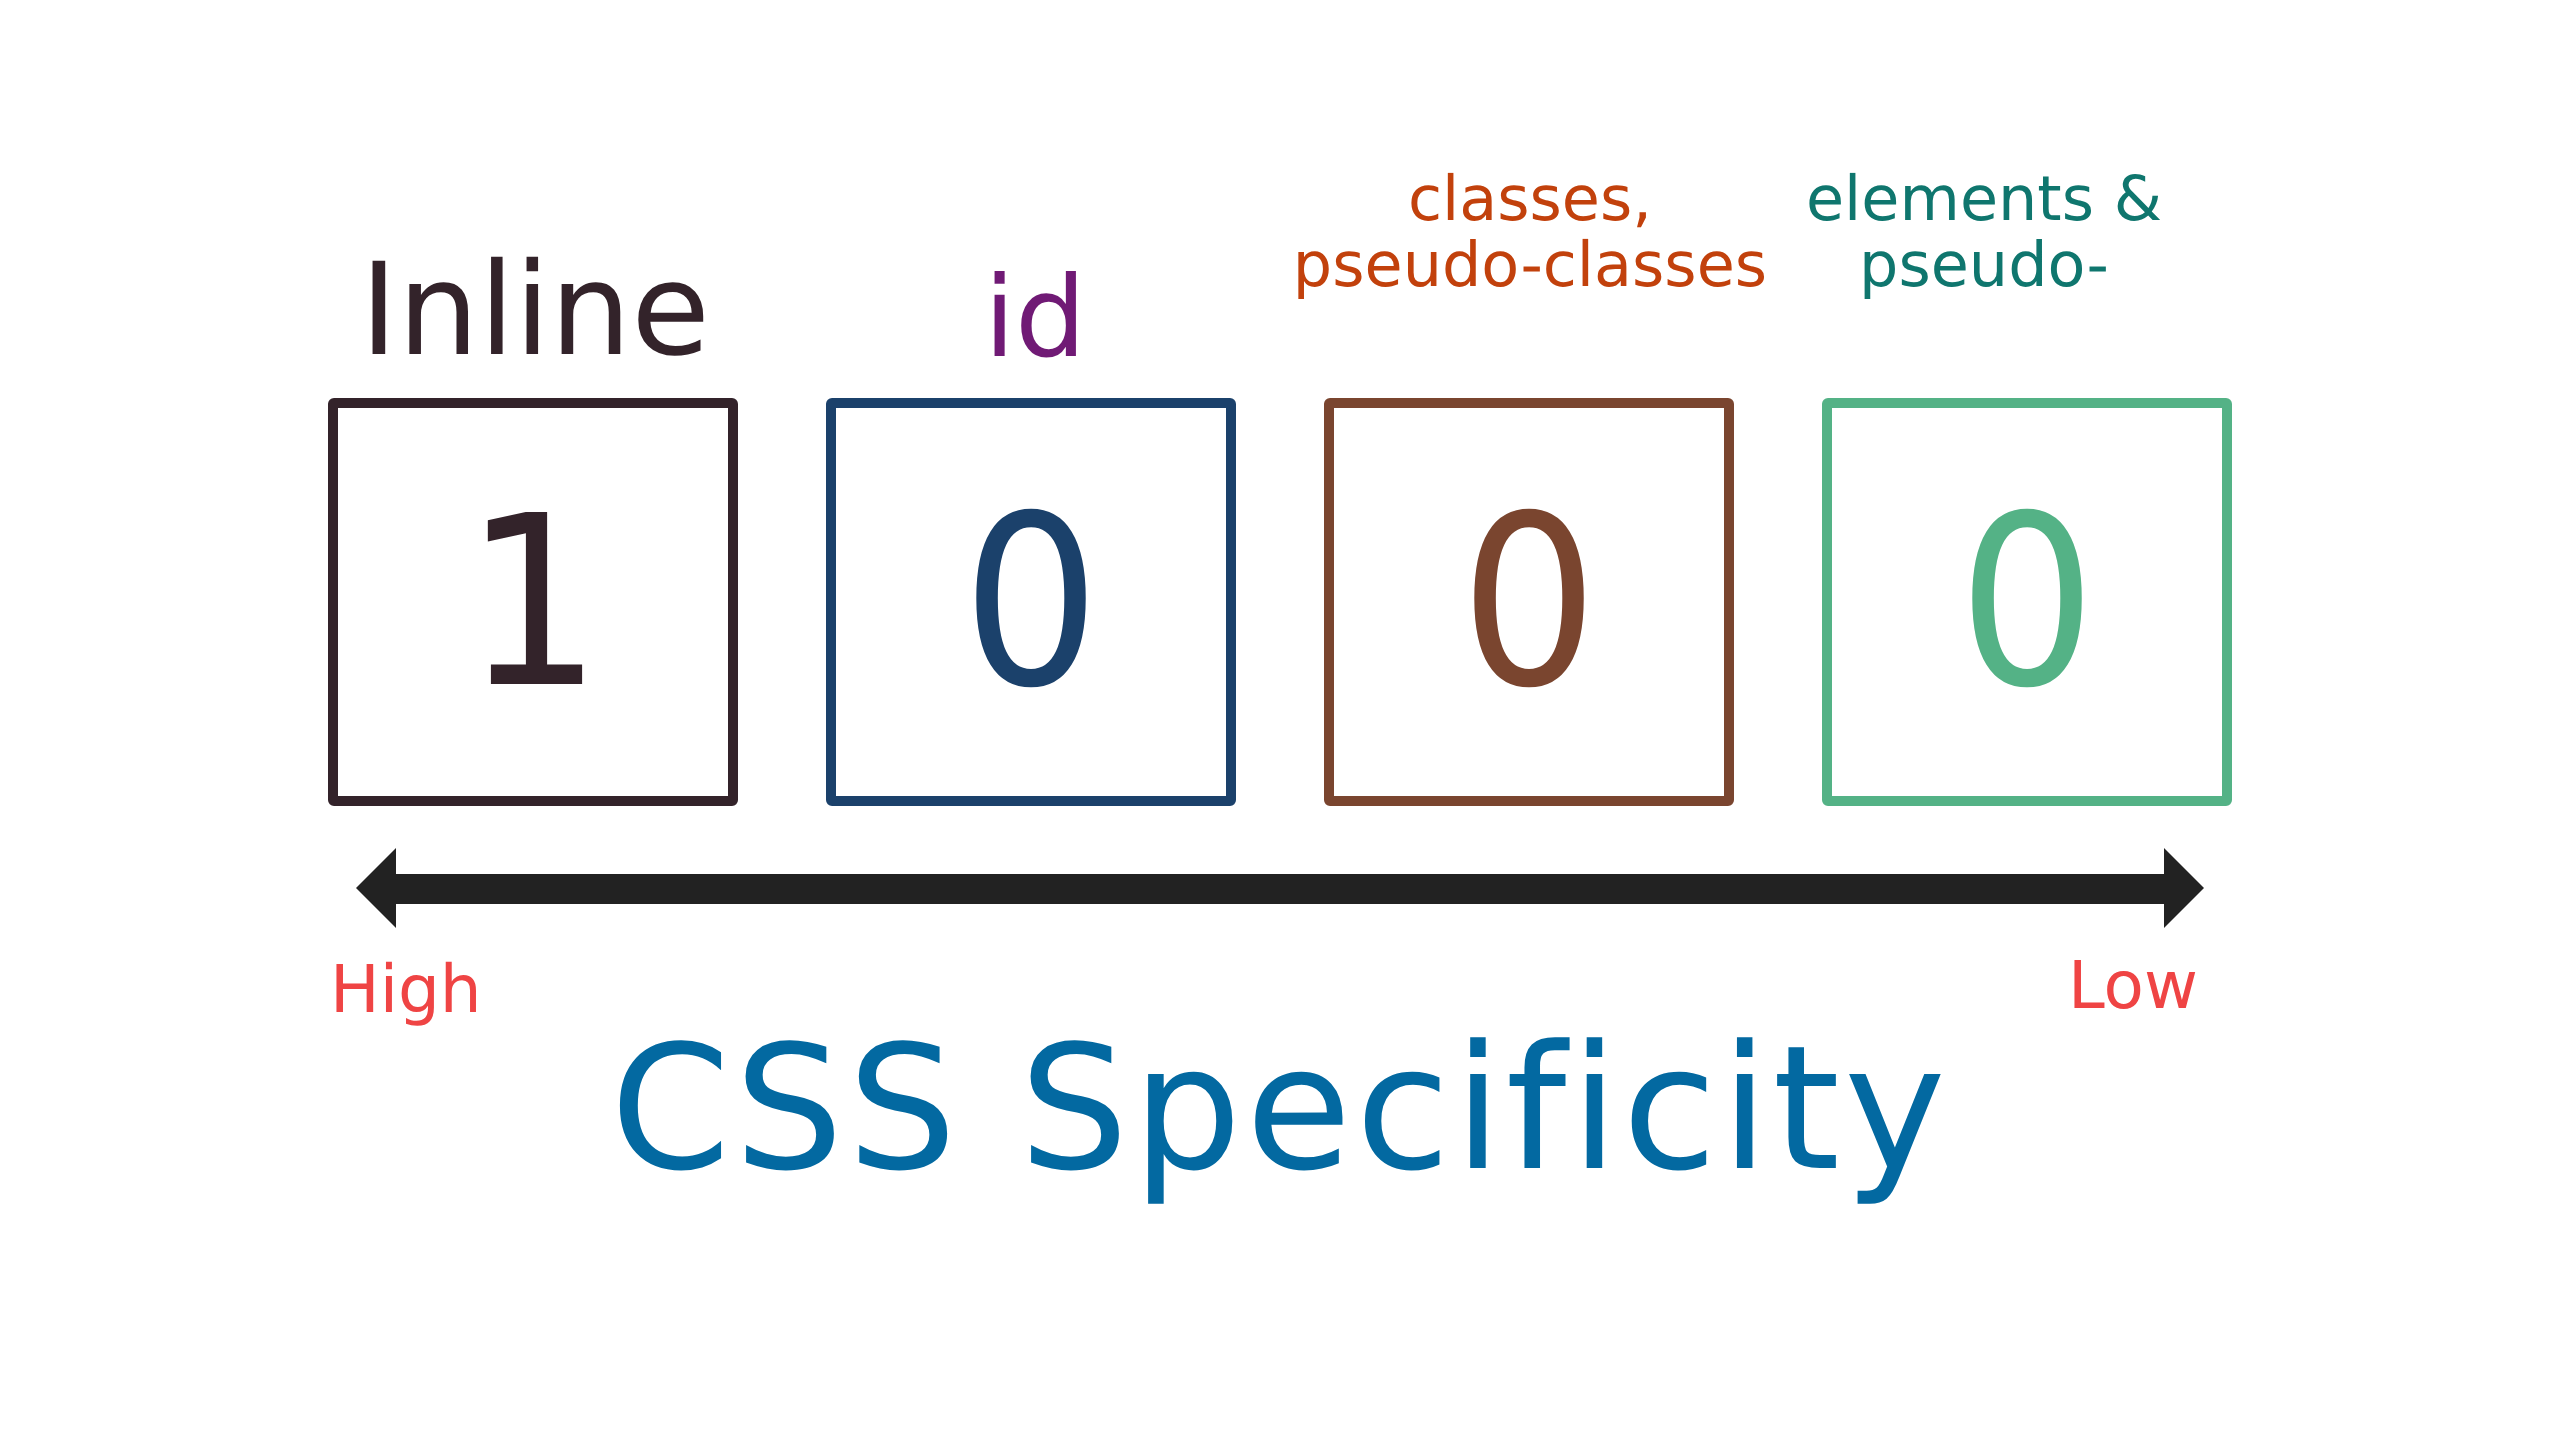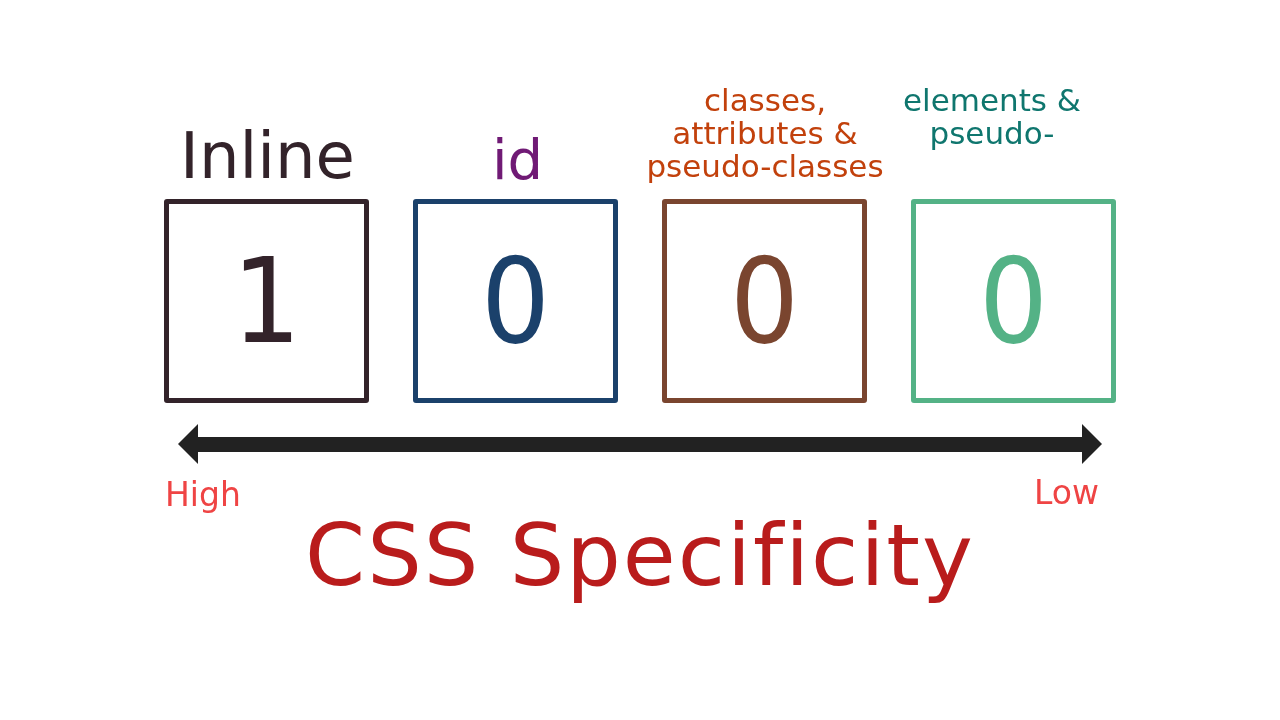--- a/index.html
+++ b/index.html
@@ -21,31 +21,30 @@
     .digit {
       font-size: 118px; line-height: 1; font-weight: 400;
       font-family: "DejaVu Sans", sans-serif;
       transform: scaleX(0.92);
     }
     .small-label { font-size: 31px; line-height: 33px; }
     .arrow { position: absolute; left: 178px; top: 424px; width: 924px; height: 40px; }
     .end-label { position: absolute; font-size: 33px; color: #ef4444; }
     .title {
       position: absolute; left: 0; width: 1280px; top: 505px;
-      text-align: center; font-size: 86px; color: #b91c1c; letter-spacing: 2px;
+      text-align: center; font-size: 86px; color: #0369a1; letter-spacing: 2px;
     }
   </style>
 </head>
 <body>
 
 <div class="label" style="left:165px; width:205px; top:124px; font-size:64px; color:#33232a;">Inline</div>
 <div class="label" style="left:415px; width:205px; top:132px; font-size:56px; color:#701a75;">id</div>
 <div class="label small-label" style="left:615px; width:300px; top:84px; color:#c2410c;">
   <div>classes,</div>
-  <div>attributes &amp;</div>
   <div>pseudo-classes</div>
 </div>
 <div class="label small-label" style="left:852px; width:280px; top:84px; color:#0f766e;">
   <div>elements &amp;</div>
   <div>pseudo-</div>
 </div>
 
 <div class="box" style="left:164px; top:199px; border-color:#33232a;">
   <span class="digit" style="color:#33232a;">1</span>
 </div>

